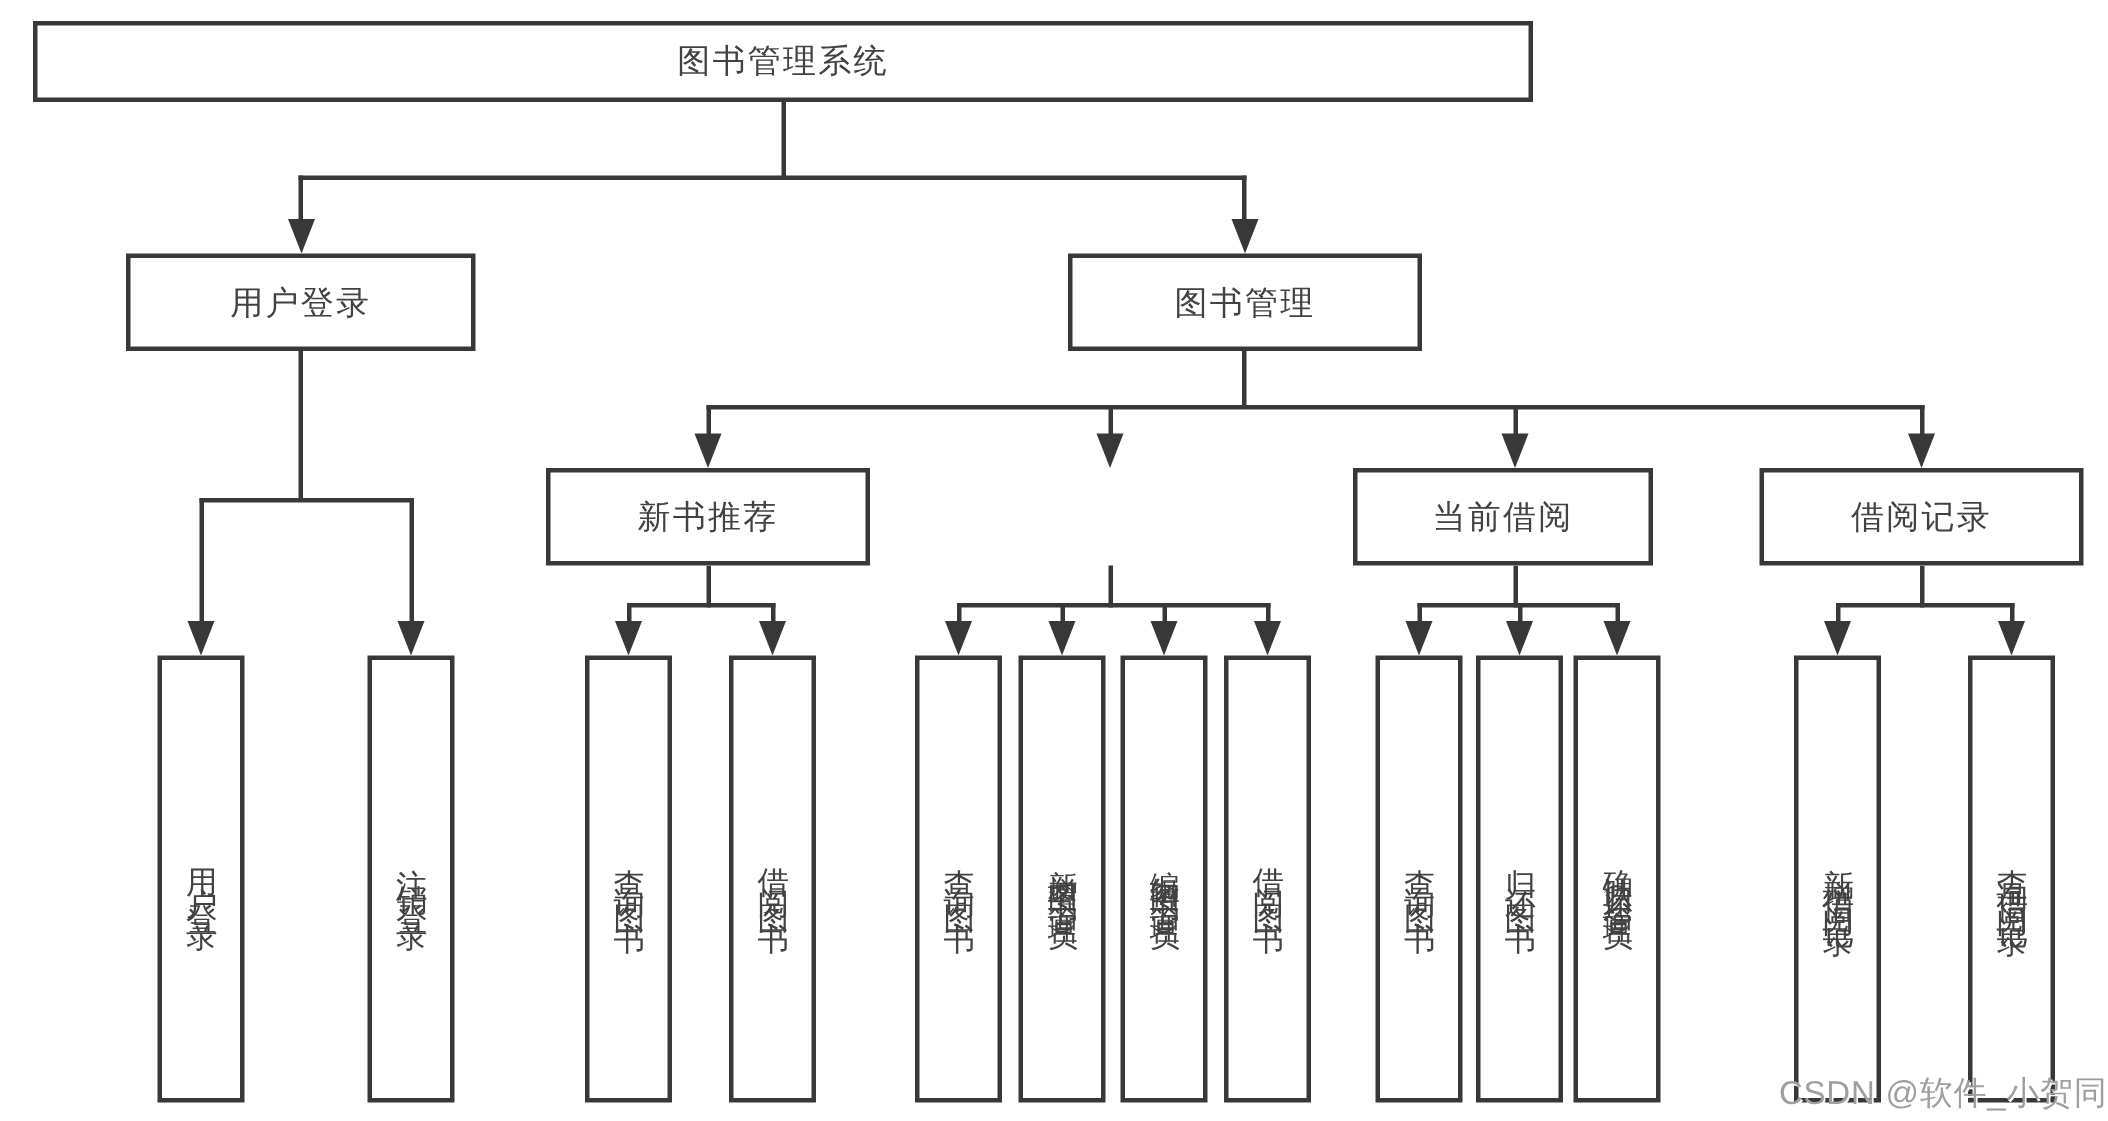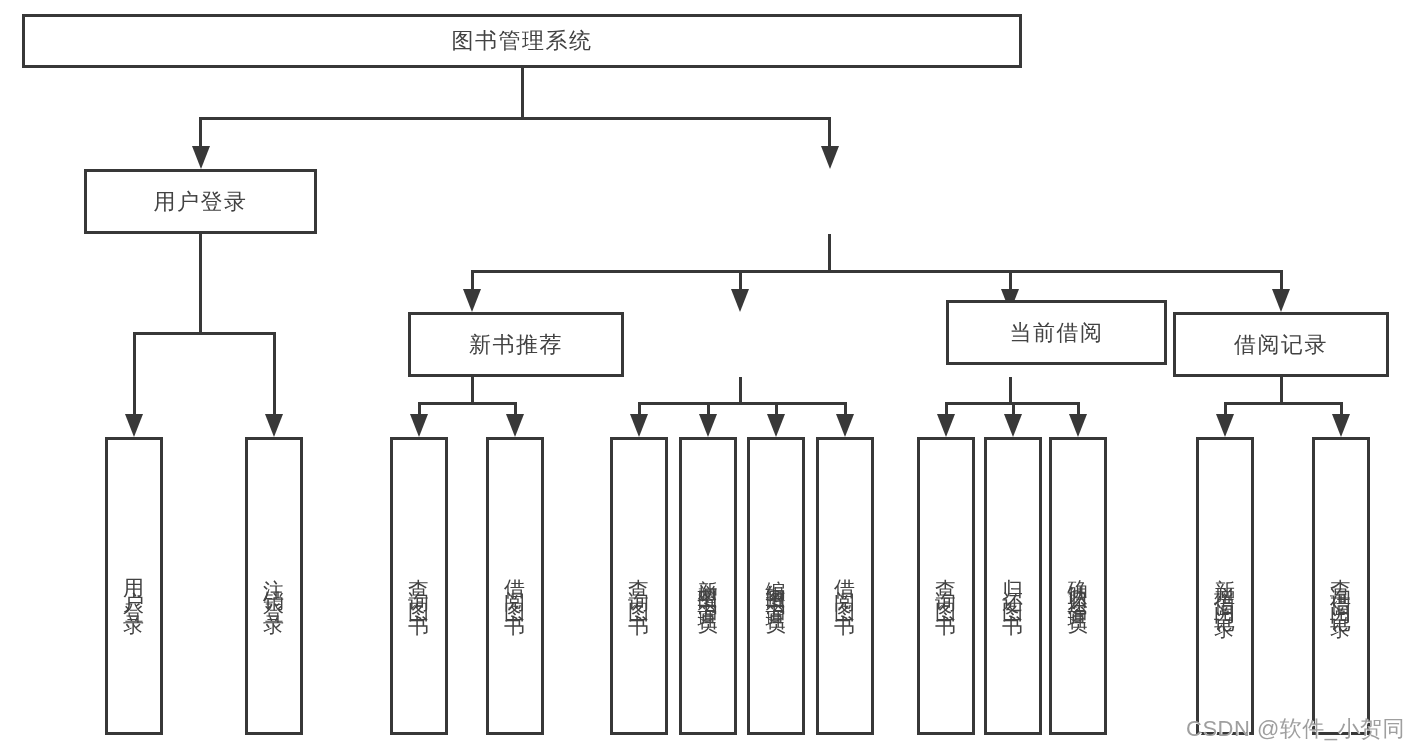--- a/index.html
+++ b/index.html
@@ -95,41 +95,42 @@
   <div class="box" style="left:22px; top:14px; width:1000px; height:54px;">图书管理系统</div>
 
   <div class="vline" style="left:520.5px; top:68px; height:50px;"></div>
   <div class="hline" style="left:199px; top:117px; width:632px;"></div>
   <div class="vline" style="left:199px; top:117px; height:32px;"></div>
   <div class="arr" style="left:191.5px; top:146px;"></div>
   <div class="vline" style="left:828px; top:117px; height:32px;"></div>
   <div class="arr" style="left:820.5px; top:146px;"></div>
 
   <div class="box" style="left:84px; top:169px; width:233px; height:65px;">用户登录</div>
+  <div class="box" style="left:712px; top:169px; width:236px; height:65px;">图书管理</div>
 
   <div class="vline" style="left:199px; top:234px; height:100px;"></div>
   <div class="hline" style="left:132.5px; top:332px; width:143px;"></div>
   <div class="vline" style="left:132.5px; top:332px; height:84px;"></div>
   <div class="arr" style="left:125px; top:414px;"></div>
   <div class="vline" style="left:272.5px; top:332px; height:84px;"></div>
   <div class="arr" style="left:265px; top:414px;"></div>
 
   <div class="vline" style="left:828px; top:234px; height:38px;"></div>
   <div class="hline" style="left:470.5px; top:270px; width:812px;"></div>
   <div class="vline" style="left:470.5px; top:270px; height:22px;"></div>
   <div class="arr" style="left:463px; top:289px;"></div>
   <div class="vline" style="left:738.5px; top:270px; height:22px;"></div>
   <div class="arr" style="left:731px; top:289px;"></div>
   <div class="vline" style="left:1008.5px; top:270px; height:22px;"></div>
   <div class="arr" style="left:1001px; top:289px;"></div>
   <div class="vline" style="left:1279.5px; top:270px; height:22px;"></div>
   <div class="arr" style="left:1272px; top:289px;"></div>
 
-  <div class="box" style="left:364px; top:312px; width:216px; height:65px;margin-left:44px;">新书推荐</div>
-  <div class="box" style="left:902px; top:300px; width:221px; height:65px;margin-left:44px;">当前借阅</div>
+  <div class="box" style="left:364px; top:312px; width:216px; height:65px;">新书推荐</div>
+  <div class="box" style="left:902px; top:312px; width:200px; height:65px;">当前借阅</div>
   <div class="box" style="left:1173px; top:312px; width:216px; height:65px;">借阅记录</div>
 
   <div class="vline" style="left:470.5px; top:377px; height:28px;"></div>
   <div class="hline" style="left:417.5px; top:402px; width:99px;"></div>
   <div class="vline" style="left:417.5px; top:402px; height:15px;"></div>
   <div class="arr" style="left:410px; top:414px;"></div>
   <div class="vline" style="left:513.5px; top:402px; height:15px;"></div>
   <div class="arr" style="left:506px; top:414px;"></div>
 
   <div class="vline" style="left:738.5px; top:377px; height:28px;"></div>

